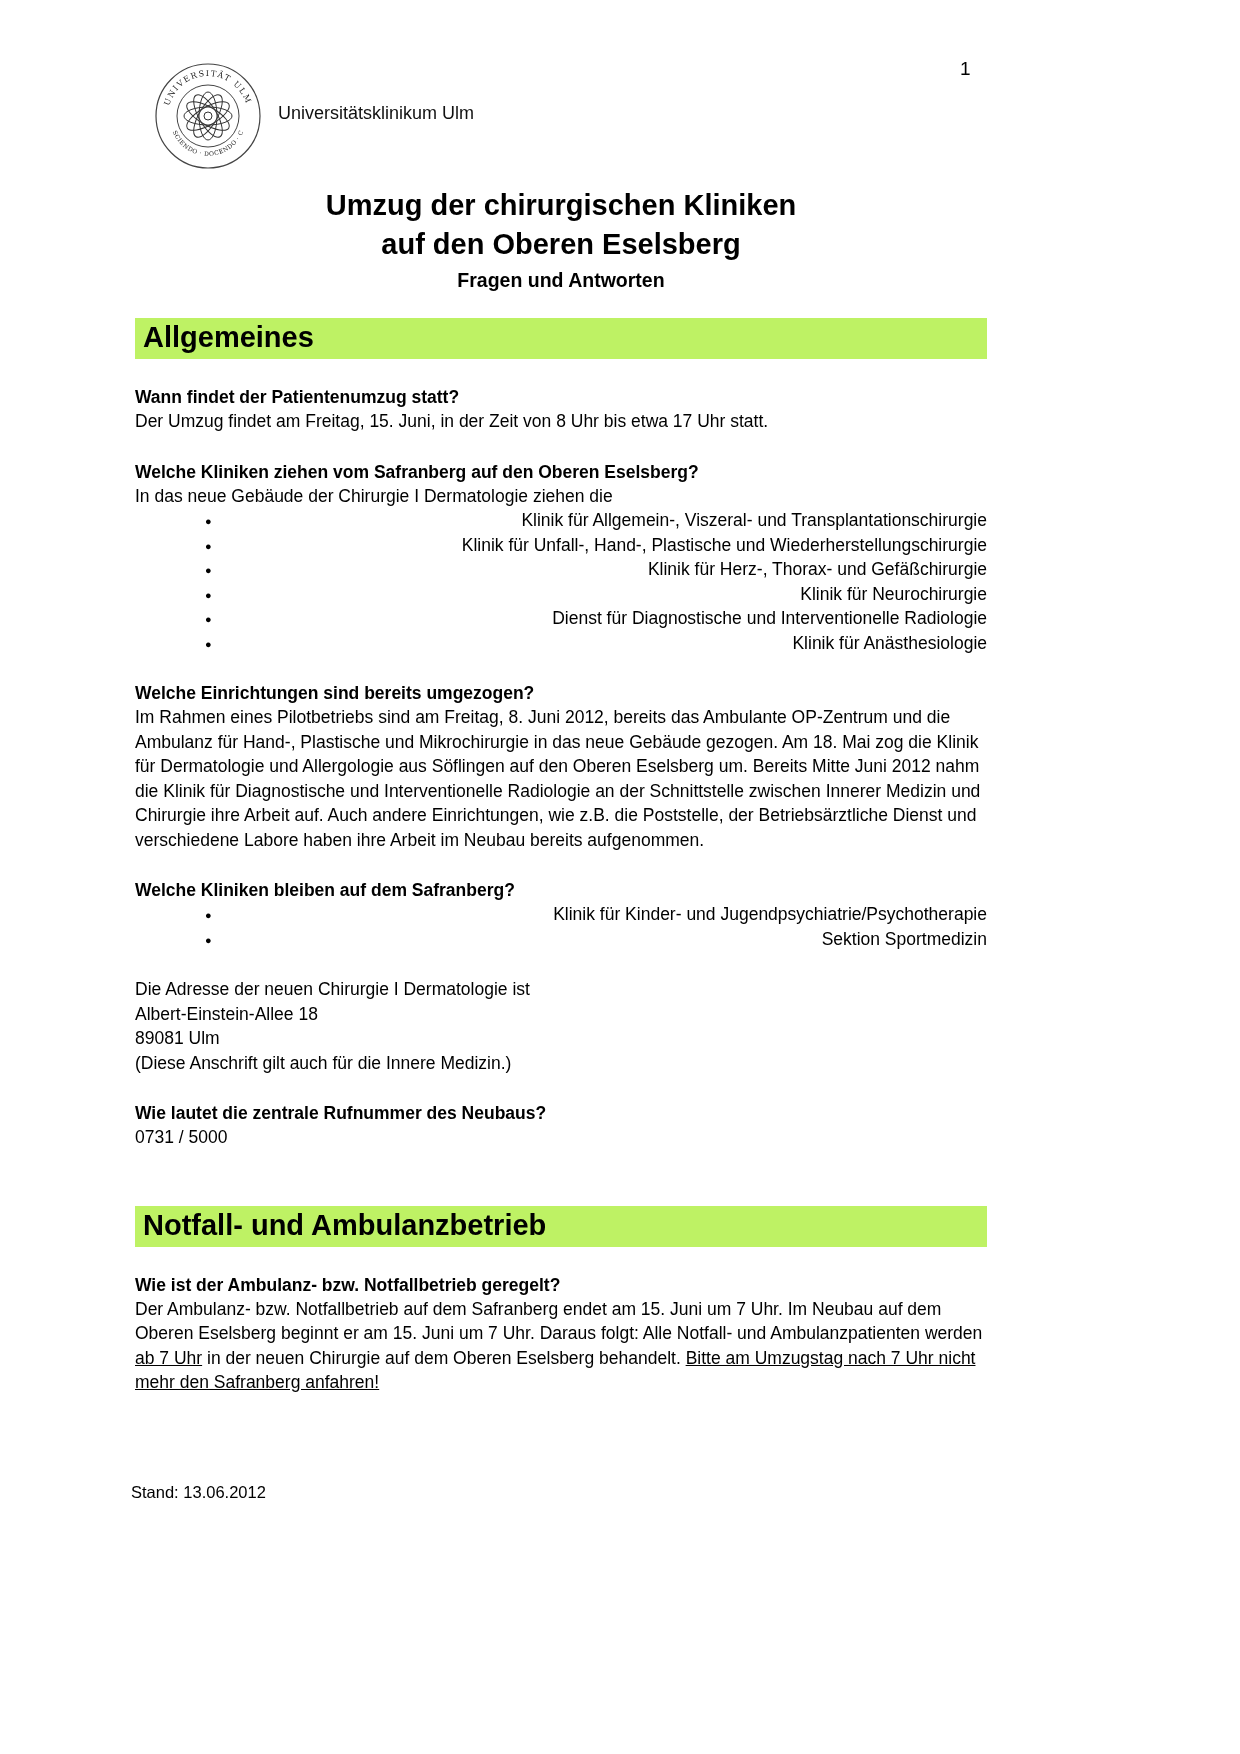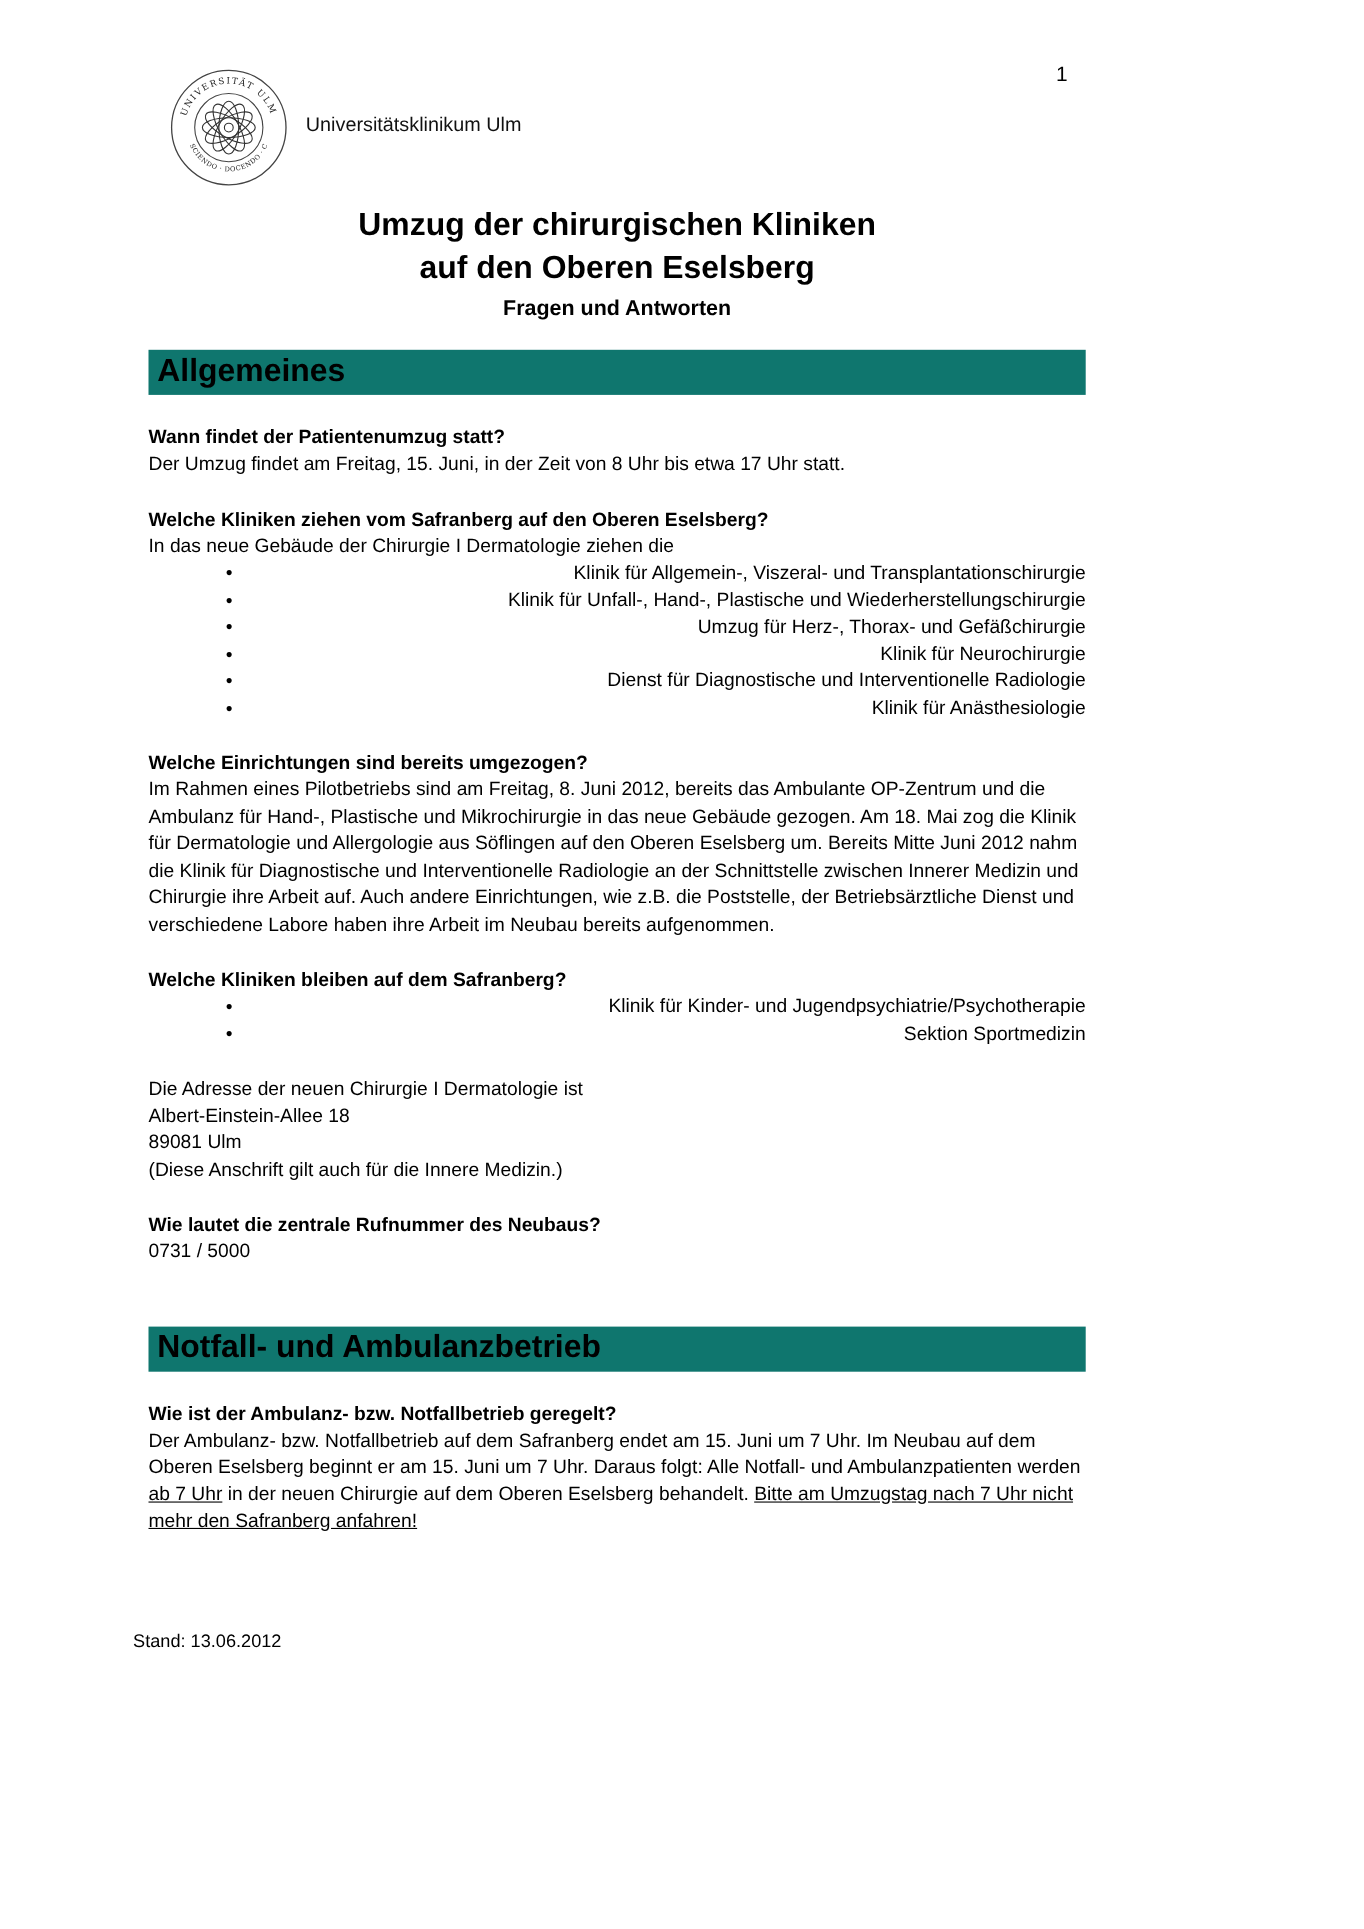--- a/index.html
+++ b/index.html
@@ -10,34 +10,34 @@
 
   .header{position:absolute;top:60px;left:152px;display:flex;align-items:center;}
   .seal{display:inline-block;width:112px;height:112px;}
   .org{font-size:18px;margin-left:14px;margin-top:-6px;color:#111;}
 
   .content{position:relative;margin:0 135px 0 135px;padding-top:186px;width:852px;}
 
   .title{margin:0;text-align:center;font-size:29px;line-height:39px;font-weight:bold;}
   .subtitle{margin-top:5px;text-align:center;font-size:19.5px;font-weight:bold;}
 
-  .section-bar{margin-top:26px;background:#0f766e;font-size:29px;font-weight:bold;padding:2px 0 5px 8px;line-height:34px;}
+  .section-bar{margin-top:26px;background:#bef264;font-size:29px;font-weight:bold;padding:2px 0 5px 8px;line-height:34px;}
   .section-bar.second{margin-top:56px;}
 
   .qa{margin-top:26px;}
   .q{font-size:17.5px;font-weight:bold;line-height:24px;margin:0;}
   .a,.a-line{font-size:17.5px;line-height:24.5px;margin:0;}
 
   .bullets{list-style:none;margin:0;padding:0 0 0 70px;}
   .bullets li{font-size:17.5px;line-height:24.5px;position:relative;padding-left:16px;text-align:right;}
   .bullets li::before{content:"●";position:absolute;left:0;top:1px;font-size:11px;}
 
   .underline{text-decoration:underline;}
 
-  .footer{position:absolute;top:1483px;left:121px;font-size:16.5px;}
+  .footer{position:absolute;top:1483px;left:131px;font-size:16.5px;}
 
   .seal svg text{font-family:"DejaVu Serif",serif;}
 </style>
 </head>
 <body>
 
 <div class="page">
 
   <div class="page-number">1</div>
 
@@ -81,21 +81,21 @@
       <p class="q">Wann findet der Patientenumzug statt?</p>
       <p class="a">Der Umzug findet am Freitag, 15. Juni, in der Zeit von 8 Uhr bis etwa 17 Uhr statt.</p>
     </div>
 
     <div class="qa">
       <p class="q">Welche Kliniken ziehen vom Safranberg auf den Oberen Eselsberg?</p>
       <p class="a">In das neue Gebäude der Chirurgie I Dermatologie ziehen die</p>
       <ul class="bullets">
         <li>Klinik für Allgemein-, Viszeral- und Transplantationschirurgie</li>
         <li>Klinik für Unfall-, Hand-, Plastische und Wiederherstellungschirurgie</li>
-        <li>Umzug für Herz-, Thorax- und Gefäßchirurgie</li>
+        <li>Klinik für Herz-, Thorax- und Gefäßchirurgie</li>
         <li>Klinik für Neurochirurgie</li>
         <li>Dienst für Diagnostische und Interventionelle Radiologie</li>
         <li>Klinik für Anästhesiologie</li>
       </ul>
     </div>
 
     <div class="qa">
       <p class="q">Welche Einrichtungen sind bereits umgezogen?</p>
       <p class="a">Im Rahmen eines Pilotbetriebs sind am Freitag, 8. Juni 2012, bereits das Ambulante OP-Zentrum und die Ambulanz für Hand-, Plastische und Mikrochirurgie in das neue Gebäude gezogen. Am 18. Mai zog die Klinik für Dermatologie und Allergologie aus Söflingen auf den Oberen Eselsberg um. Bereits Mitte Juni 2012 nahm die Klinik für Diagnostische und Interventionelle Radiologie an der Schnittstelle zwischen Innerer Medizin und Chirurgie ihre Arbeit auf. Auch andere Einrichtungen, wie z.B. die Poststelle, der Betriebsärztliche Dienst und verschiedene Labore haben ihre Arbeit im Neubau bereits aufgenommen.</p>
     </div>

